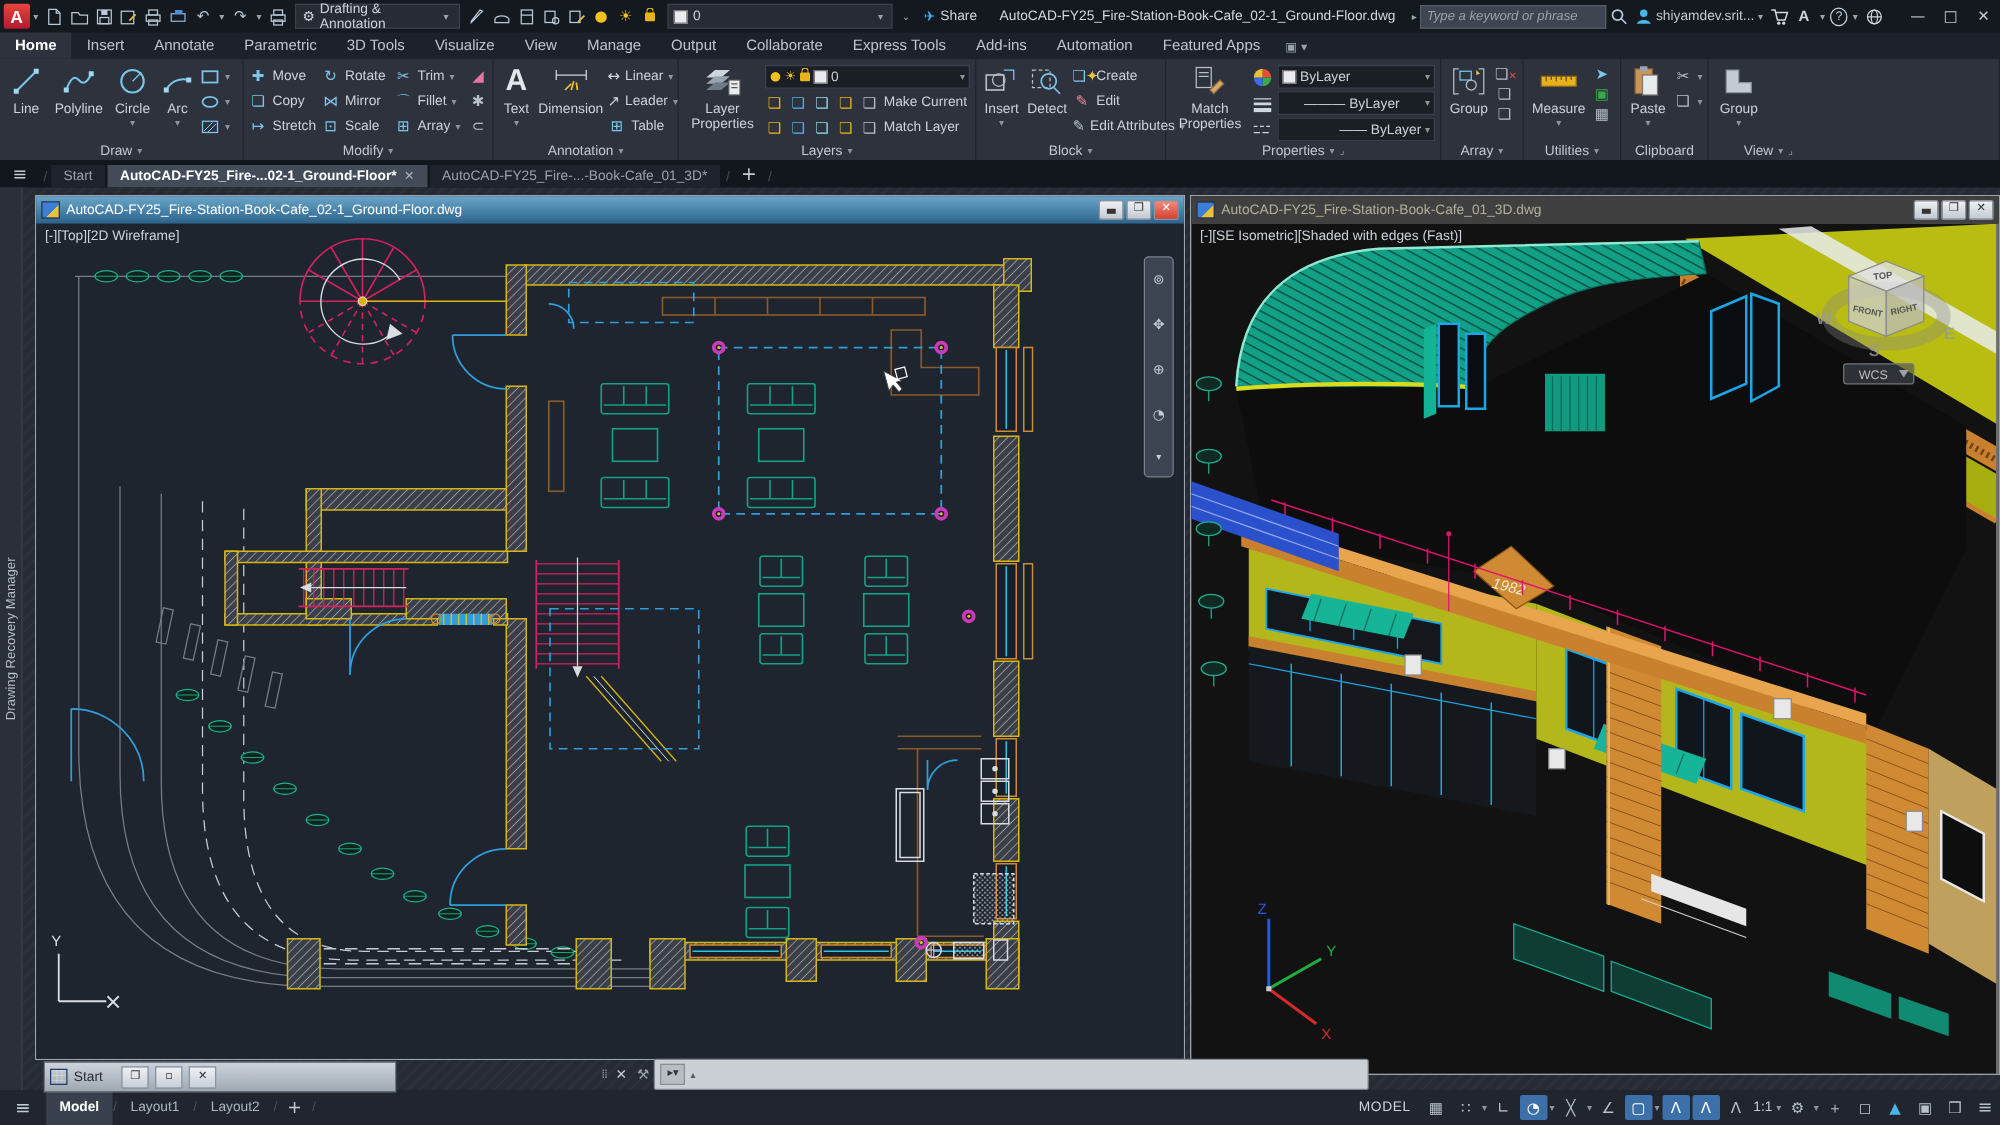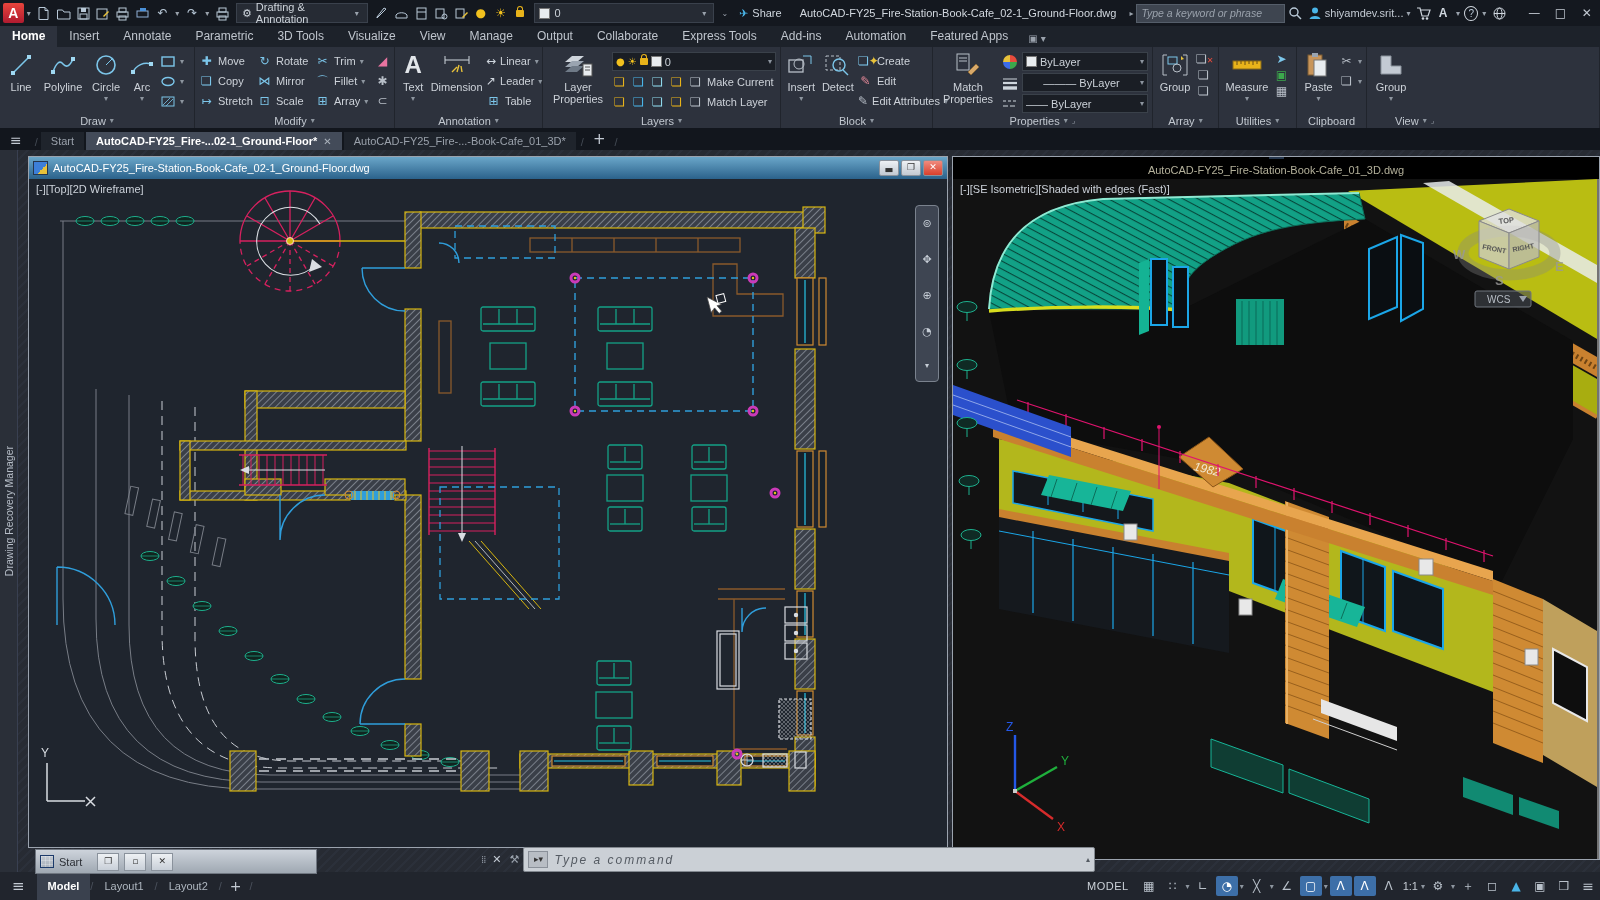--- a/index.html
+++ b/index.html
@@ -552,21 +552,21 @@
               <span style="flex:1;text-align:center;">——— <span>ByLayer</span></span>
               <span class="cv gi">▾</span>
             </div>
         </div>
         <div style="display:flex;align-items:center;gap:4px;">
           <svg width="16" height="14">
               <line x1="1" y1="4" x2="15" y2="4" stroke="#cfd6de" stroke-dasharray="3 2"></line>
               <line x1="1" y1="9" x2="15" y2="9" stroke="#cfd6de" stroke-dasharray="5 2"></line>
             </svg>
           <div class="combo" style="flex:1;">
-              <span style="flex:1;text-align:left;">—— <span>ByLayer</span></span>
+              <span style="flex:1;text-align:right;">—— <span>ByLayer</span></span>
               <span class="cv gi">▾</span>
             </div>
         </div>
       </div>
     </div>
     <div class="plabel">
         <span>Properties</span>
         <span class="cv gi">▾</span>
         <span class="cv gi">⌟</span>
       </div>
@@ -949,21 +949,21 @@
         <g stroke="#d9dde2" stroke-width="1.5" fill="none">
           <path d="M18,622V584M18,622H56"></path>
           <path d="M57,618l9,9M66,618l-9,9"></path>
           <text x="12" y="578" fill="#d9dde2" stroke="none" font-size="12">Y</text>
         </g>
       </svg>
     </div>
   </div>
 
   <div class="win" style="left:952px;top:6px;width:646px;height:702px;background:#121212;">
-    <div class="wtitle" style="background:#000000;color:#b3b09a;flex-direction:column;">
+    <div class="wtitle" style="background:#404040;color:#b3b09a;">
       <span class="wico"></span>
       <span>AutoCAD-FY25_Fire-Station-Book-Cafe_01_3D.dwg</span>
       <span class="wbtns">
         <span class="wbtn gi">▃</span>
         <span class="wbtn gi">❐</span>
         <span class="wbtn gi">✕</span>
       </span>
     </div>
     <div class="canvas" style="top:22px;background:#737373;">
       <div class="vplabel">[-][SE Isometric][Shaded with edges (Fast)]</div>
@@ -1109,21 +1109,20 @@
     <span class="sbbtn gi">▫</span>
     <span class="sbbtn gi">✕</span>
   </div>
 
   <div id="cmdwrap">
     <span class="cmdgrip gi">⁞⁞</span>
     <span class="cmdx gi">✕</span>
     <span class="cmdx gi" style="color:#9aa2ac;">⚒</span>
     <div id="cmdbar">
       <span class="cmdico gi">▸▾</span>
-      <input readonly="" placeholder="Type a command" style="">
       <span class="gi" style="color:#555b63;font-size:8px;">▴</span>
     </div>
   </div>
 </div>
 
 <div id="statusbar">
   <span class="gi" style="font-size:15px;color:#c3cad3;margin:0 12px;">≡</span>
   <div class="ltab active">Model</div>
   <span class="lsep">/</span>
   <div class="ltab">Layout1</div>

